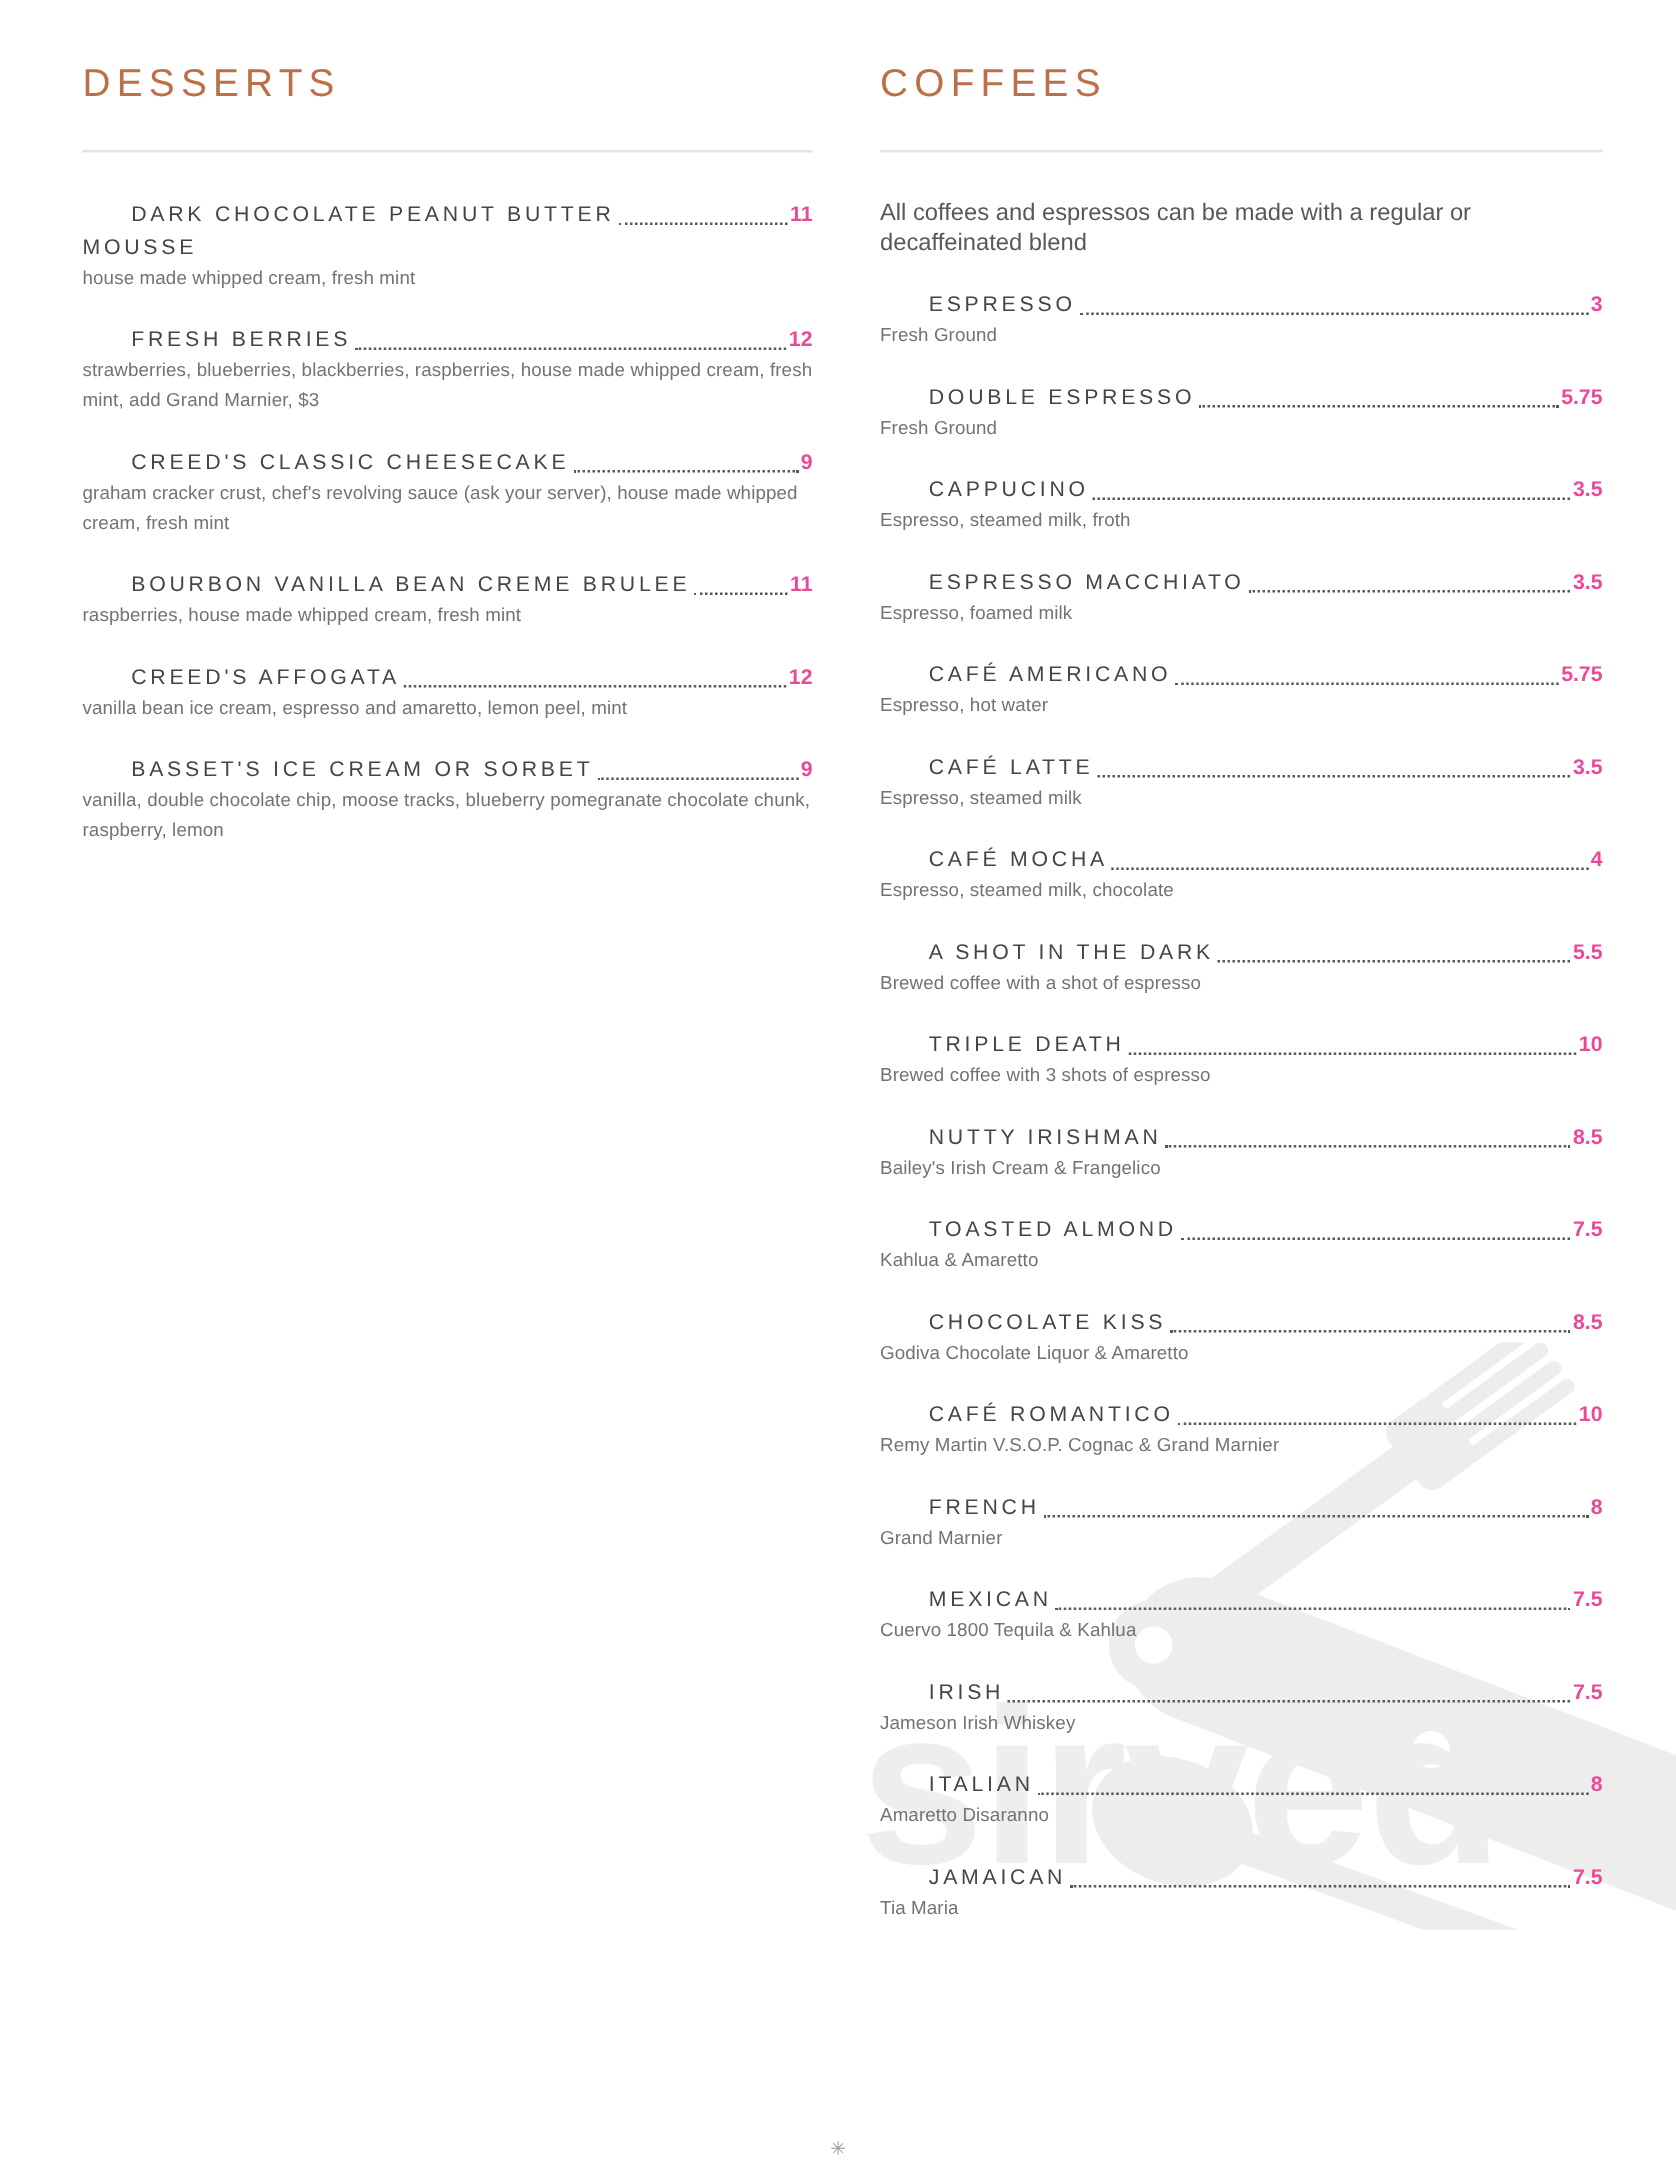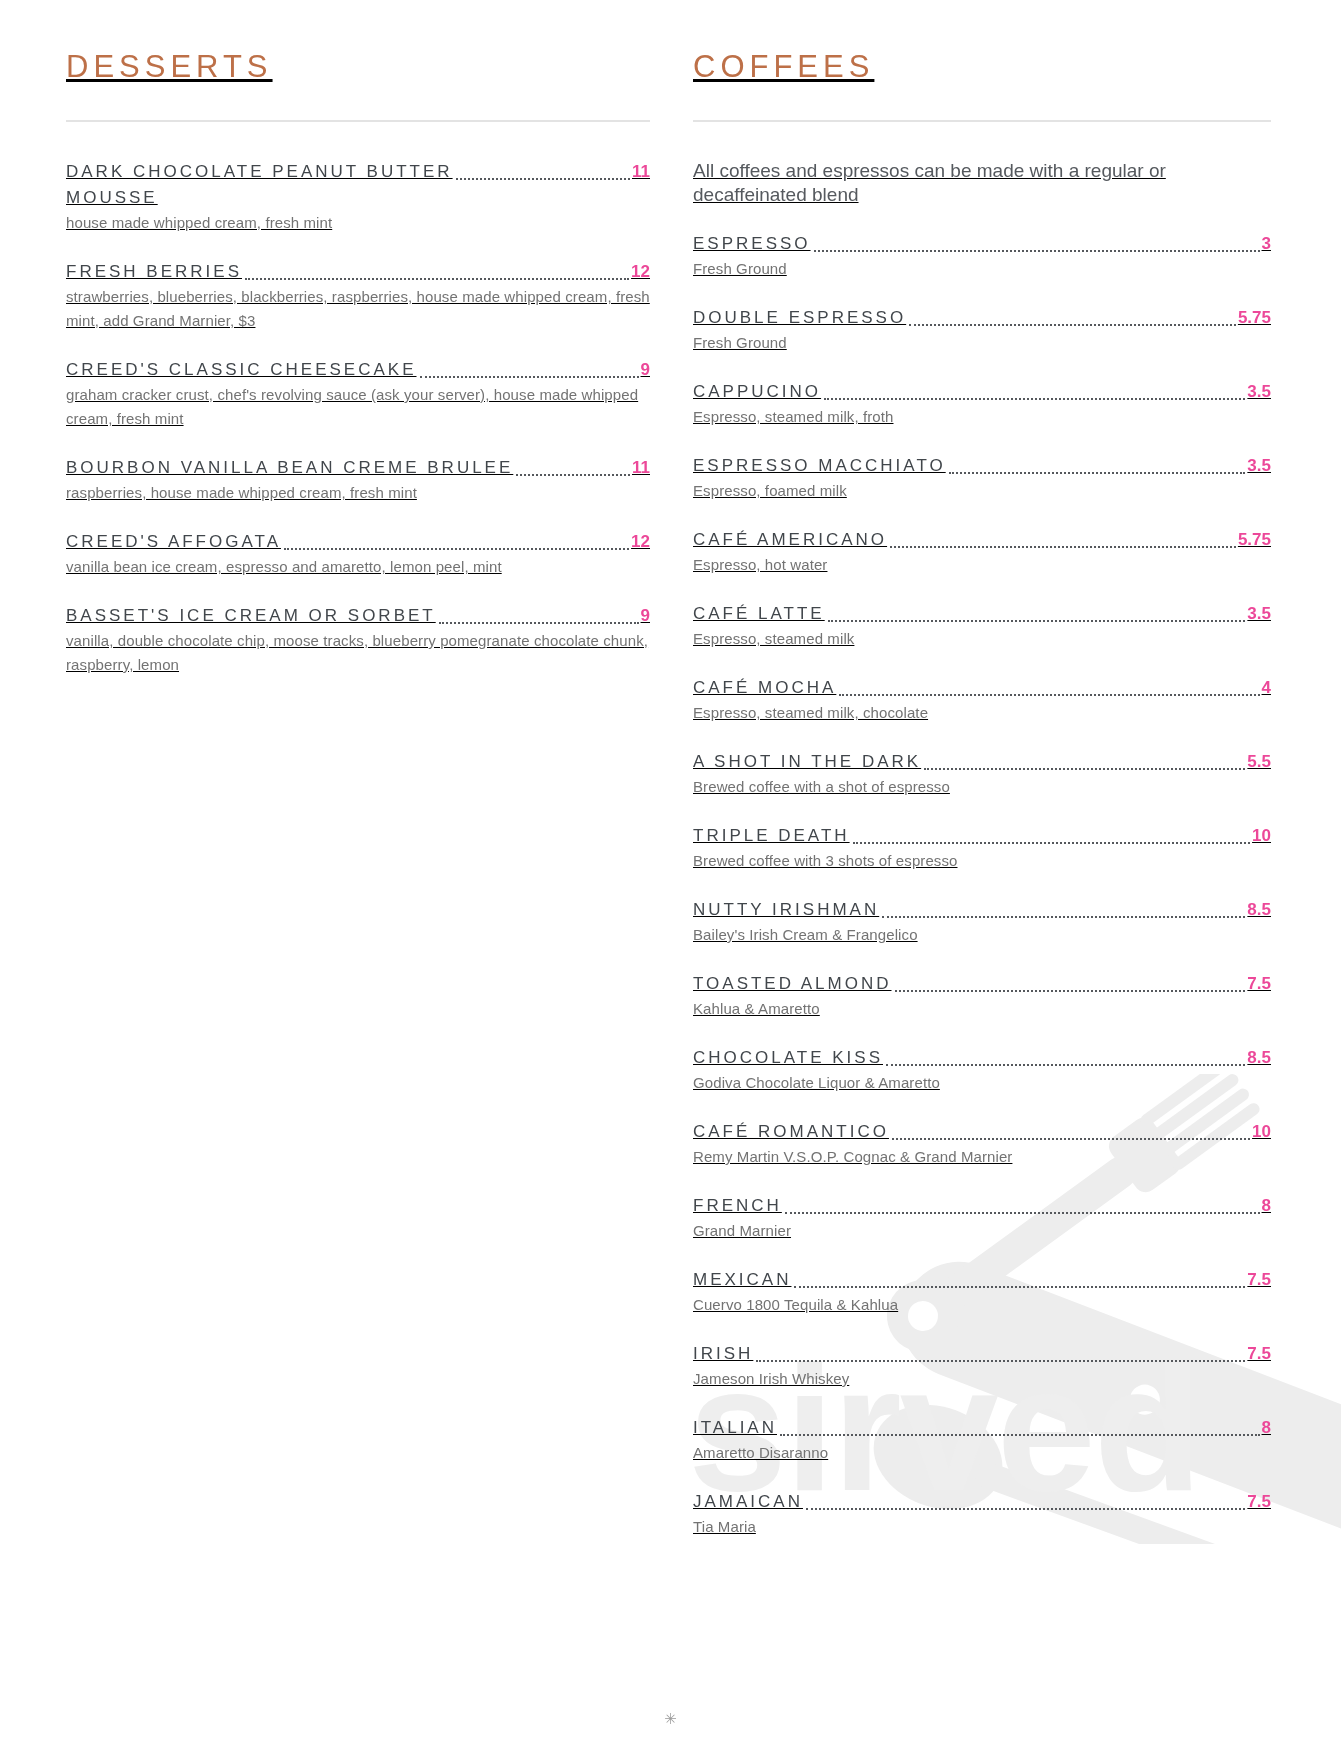--- a/index.html
+++ b/index.html
@@ -46,23 +46,22 @@
     text-align: center;
     font-size: 15px;
     color: #9b9b9b;
   }
 
   
   .page {
     position: relative;
     z-index: 1;
     display: flex;
-    gap: 43px;
+    gap: 54px;
     padding: 48px 0 0 66px;
-    text-decoration: underline;
   }
   .col-left  { width: 584px; flex: 0 0 584px; }
   .col-right { width: 578px; flex: 0 0 578px; }
 
   .heading {
     margin: 0;
     font-size: 31px;
     font-weight: 400;
     letter-spacing: 5px;
     color: #bd7048;
@@ -80,20 +79,21 @@
     margin: 0;
     font-size: 19px;
     color: #55595e;
     line-height: 24px;
   }
 
   .item { margin-top: 24px; }
   .titlerow {
     display: flex;
     align-items: flex-end;
+    margin-left: 39px;
   }
   .iname {
     font-size: 17px;
     letter-spacing: 3px;
     color: #41464b;
     line-height: 26px;
     white-space: nowrap;
   }
   .leader {
     flex: 1 1 auto;

